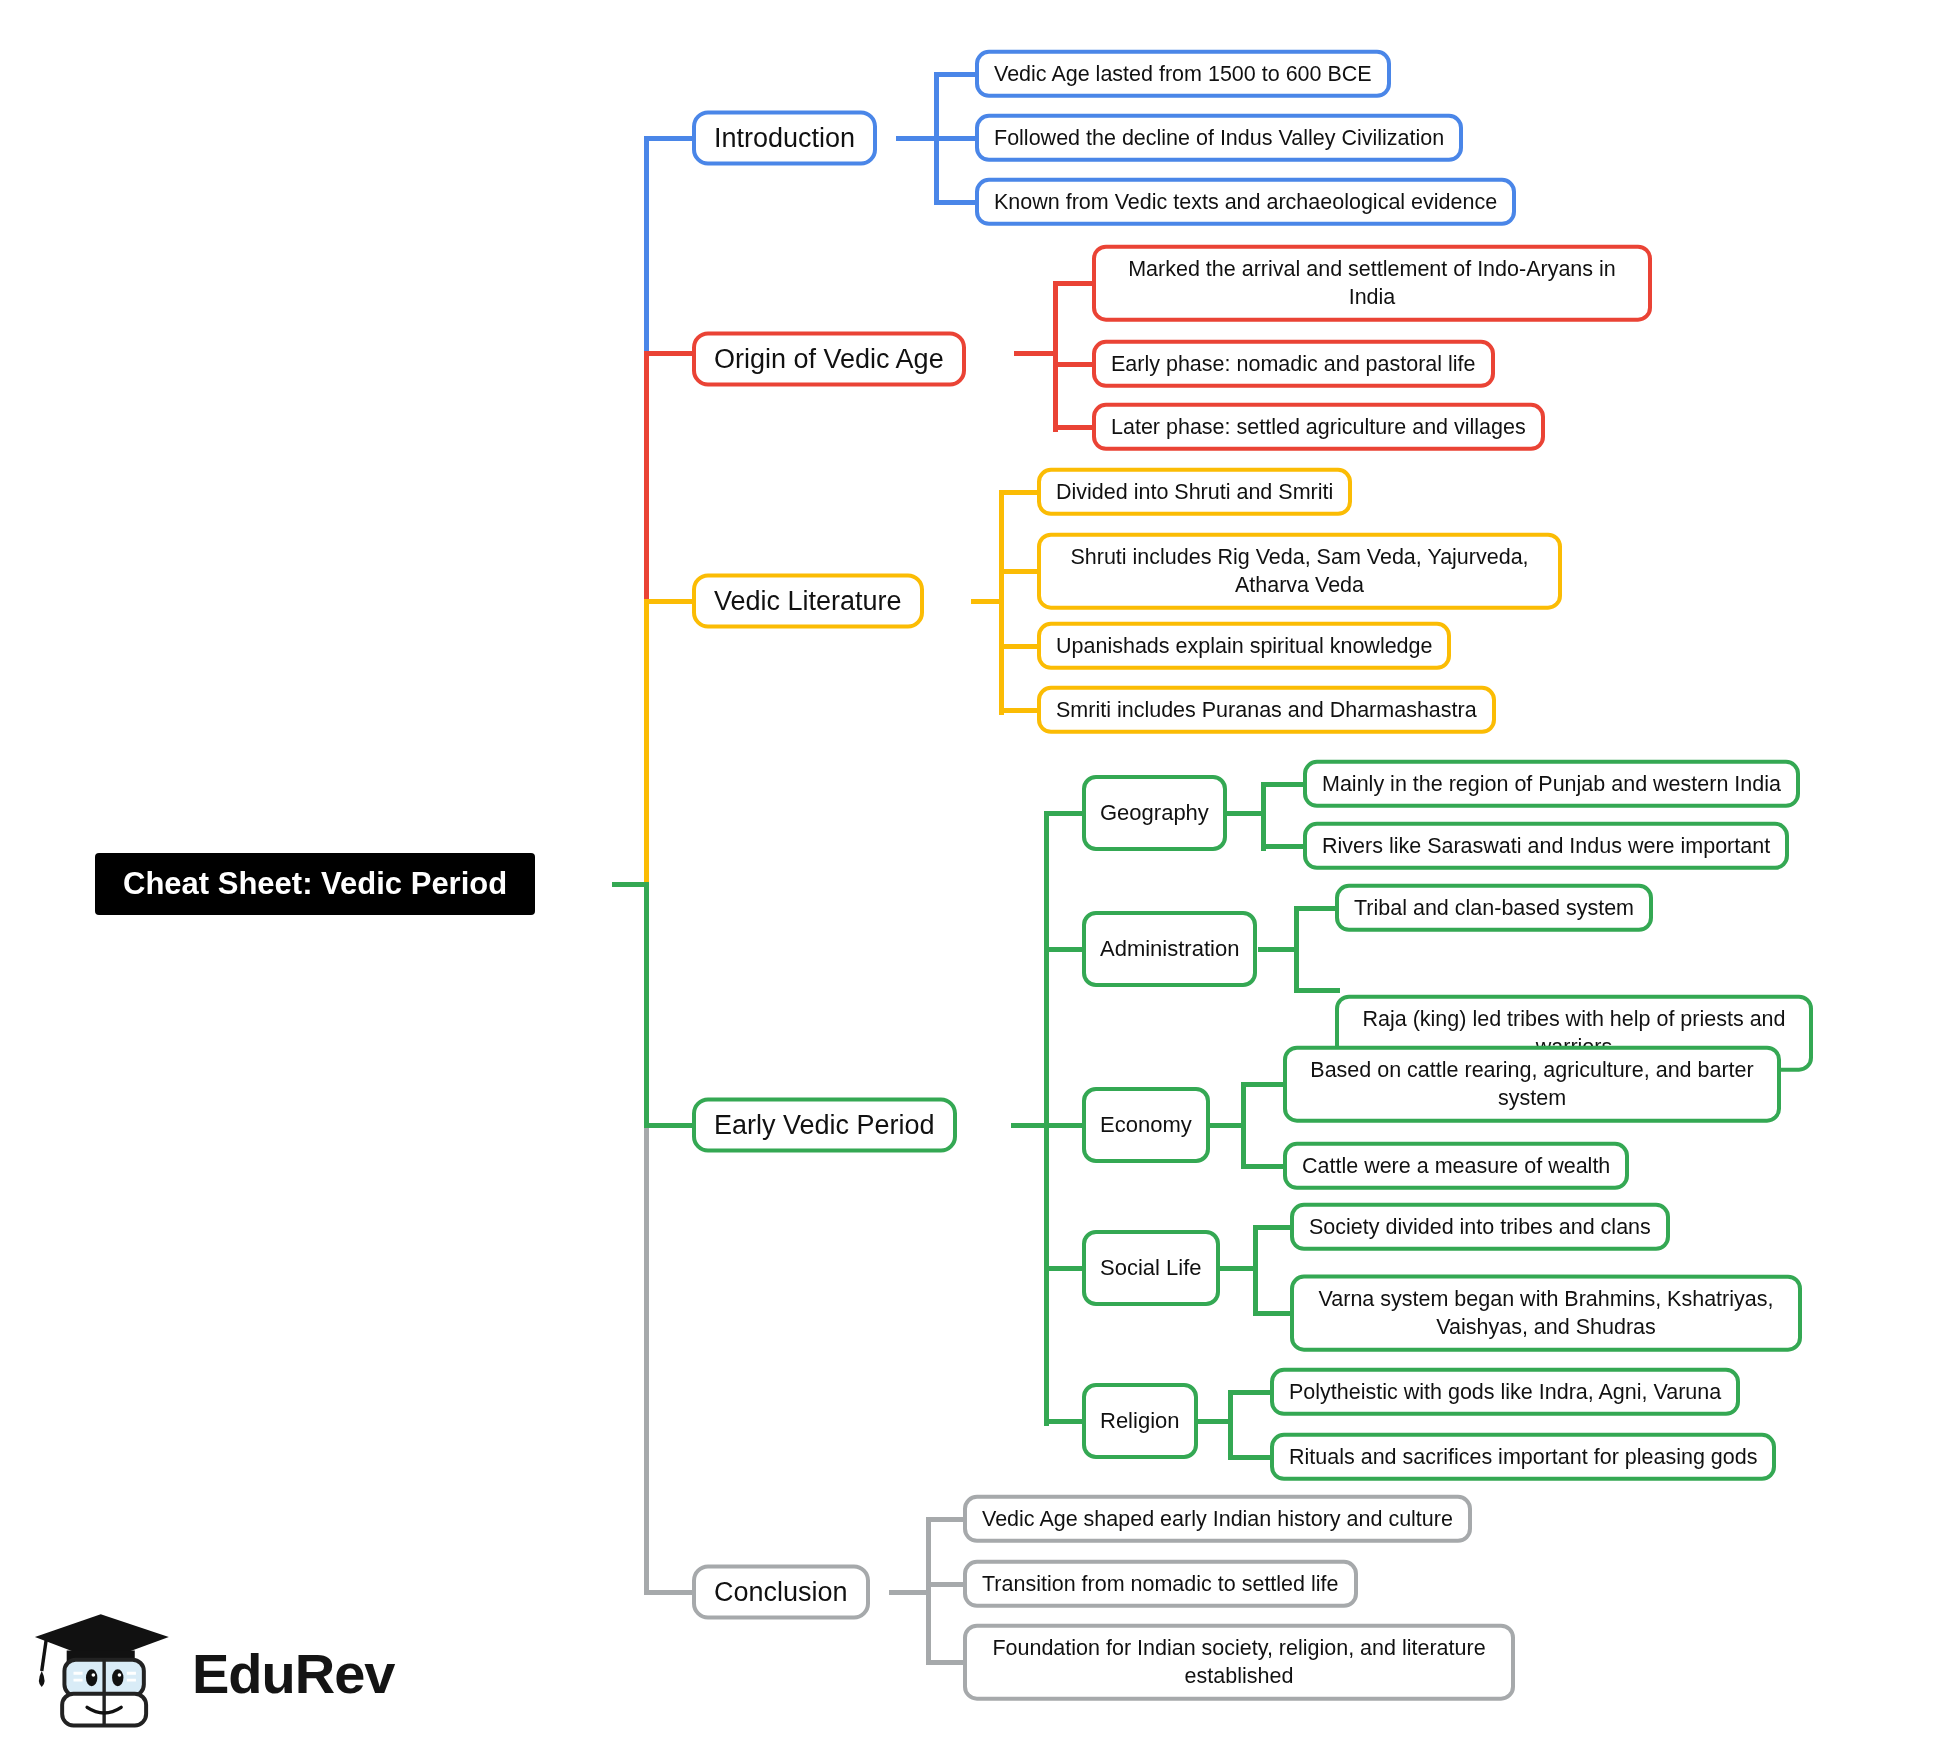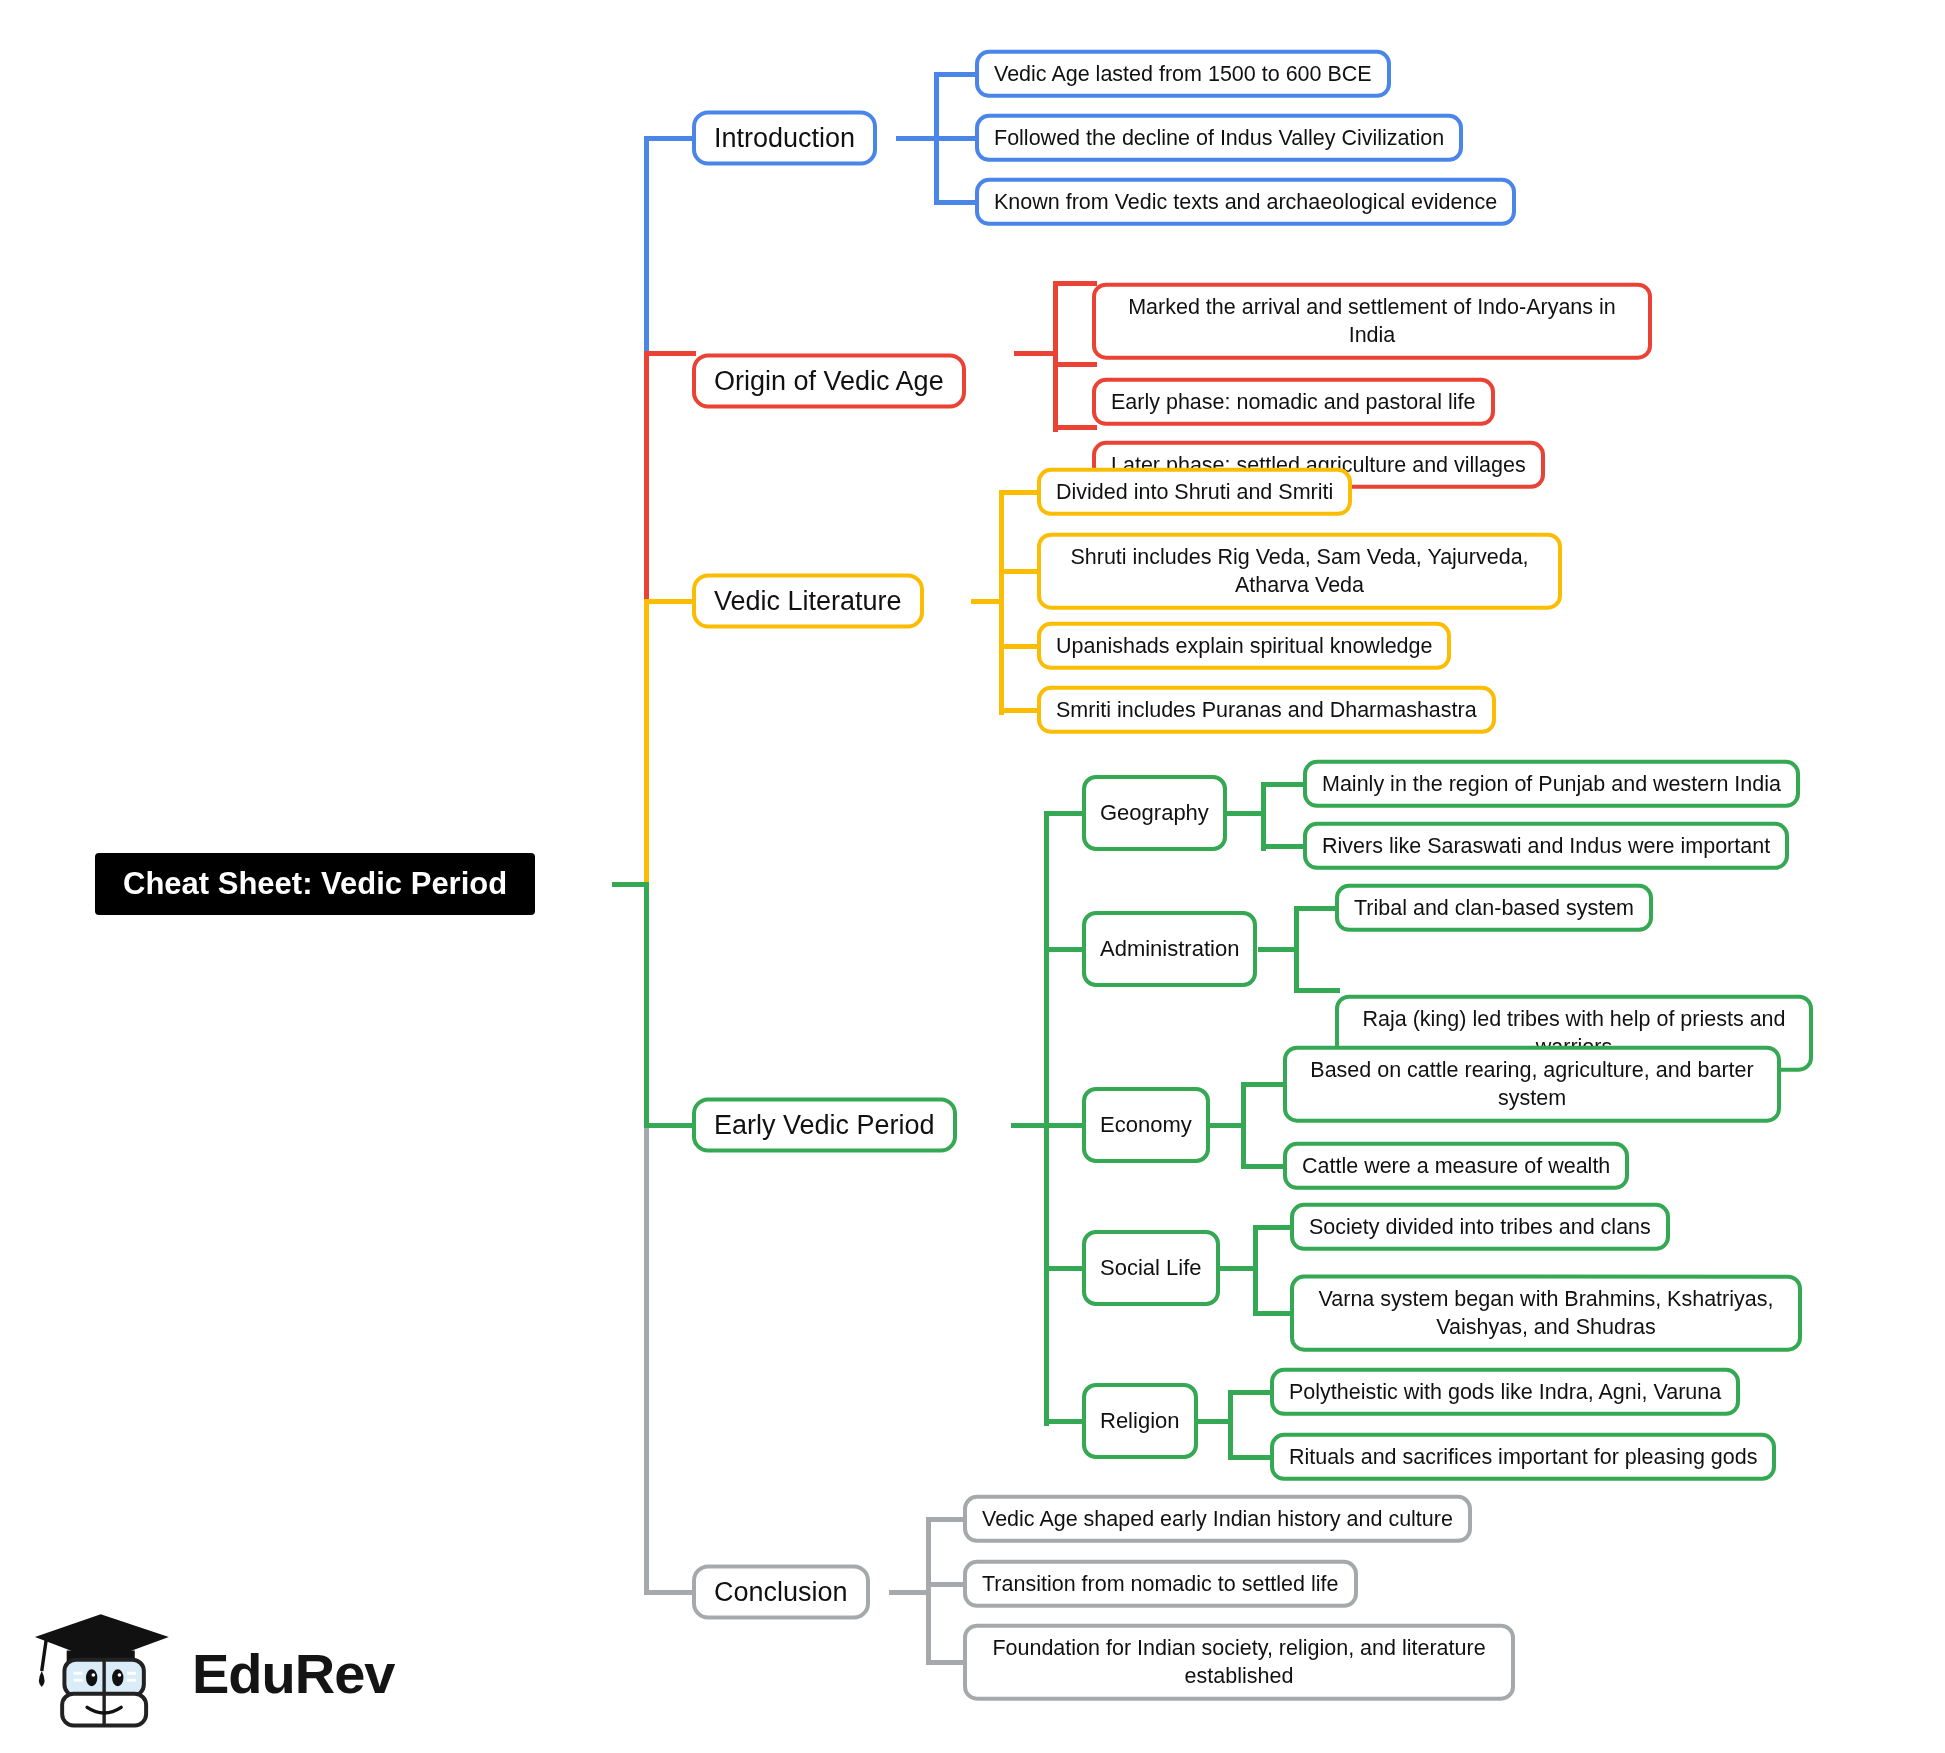--- a/index.html
+++ b/index.html
@@ -3,21 +3,21 @@
 <meta charset="utf-8">
 <style>
   html,body{margin:0;padding:0;background:#ffffff;}
   .canvas{position:relative;width:1945px;height:1753px;background:#ffffff;overflow:hidden;
           font-family:"Liberation Sans","DejaVu Sans",sans-serif;color:#111;}
   .line{position:absolute;z-index:1;}
   .l-blue{background:#4A86E8;} .l-red{background:#EA4335;} .l-yellow{background:#FBBC04;}
   .l-green{background:#34A853;} .l-gray{background:#A6A9AB;}
   .node{position:absolute;z-index:2;background:#ffffff;border-style:solid;transform:translateY(-50%);
         box-sizing:border-box;}
-  .b-blue{border-color:#4A86E8;} .b-red{border-color:#EA4335;margin-top:38px;} .b-yellow{border-color:#FBBC04;}
+  .b-blue{border-color:#4A86E8;} .b-red{border-color:#EA4335;} .b-yellow{border-color:#FBBC04;}
   .b-green{border-color:#34A853;} .b-gray{border-color:#A6A9AB;}
   .branch{font-size:27px;border-width:4.5px;border-radius:16px;padding:8px 18px;white-space:nowrap;}
   .leaf{font-size:21.5px;border-width:4px;border-radius:14px;padding:6px 15px;white-space:nowrap;line-height:1.32;}
   .leaf.wrap{white-space:normal;text-align:center;}
   .sub{font-size:22px;border-width:4px;border-radius:14px;padding:21px 14px;white-space:nowrap;}
   .root-node{position:absolute;z-index:2;transform:translateY(-50%);background:#000000;color:#ffffff;
              font-weight:700;font-size:31px;border-radius:4px;padding:13px 28px;white-space:nowrap;}
   .logo{position:absolute;left:28px;top:1612px;display:flex;align-items:center;gap:14px;z-index:2;}
   .logo .wordmark{font-size:56px;font-weight:700;color:#141414;letter-spacing:-1px;}
 </style>
@@ -93,21 +93,21 @@
 
   <div class="line l-gray" style="left:889px;top:1590px;width:42px;height:5px;"></div>
   <div class="line l-gray" style="left:926px;top:1517px;width:5px;height:148px;"></div>
   <div class="line l-gray" style="left:926px;top:1517px;width:42px;height:5px;"></div>
   <div class="line l-gray" style="left:926px;top:1582px;width:42px;height:5px;"></div>
   <div class="line l-gray" style="left:926px;top:1660px;width:42px;height:5px;"></div>
 
   <div class="root-node" style="left:95px;top:884px;">Cheat Sheet: Vedic Period</div>
 
   <div class="node branch b-blue" style="left:692px;top:138px;">Introduction</div>
-  <div class="node branch b-red" style="left:692px;top:343px;">Origin of Vedic Age</div>
+  <div class="node branch b-red" style="left:692px;top:359px;">Origin of Vedic Age</div>
   <div class="node branch b-yellow" style="left:692px;top:601px;">Vedic Literature</div>
   <div class="node branch b-green" style="left:692px;top:1125px;">Early Vedic Period</div>
   <div class="node branch b-gray" style="left:692px;top:1592px;text-align:center;">Conclusion</div>
 
   <div class="node leaf b-blue" style="left:975px;top:74px;">Vedic Age lasted from 1500 to 600 BCE</div>
   <div class="node leaf b-blue" style="left:975px;top:138px;">Followed the decline of Indus Valley Civilization</div>
   <div class="node leaf b-blue" style="left:975px;top:202px;">Known from Vedic texts and archaeological evidence</div>
 
   <div class="node leaf wrap b-red" style="left:1092px;top:283px;max-width:560px;">Marked the arrival and settlement of Indo-Aryans in India</div>
   <div class="node leaf b-red" style="left:1092px;top:364px;">Early phase: nomadic and pastoral life</div>

